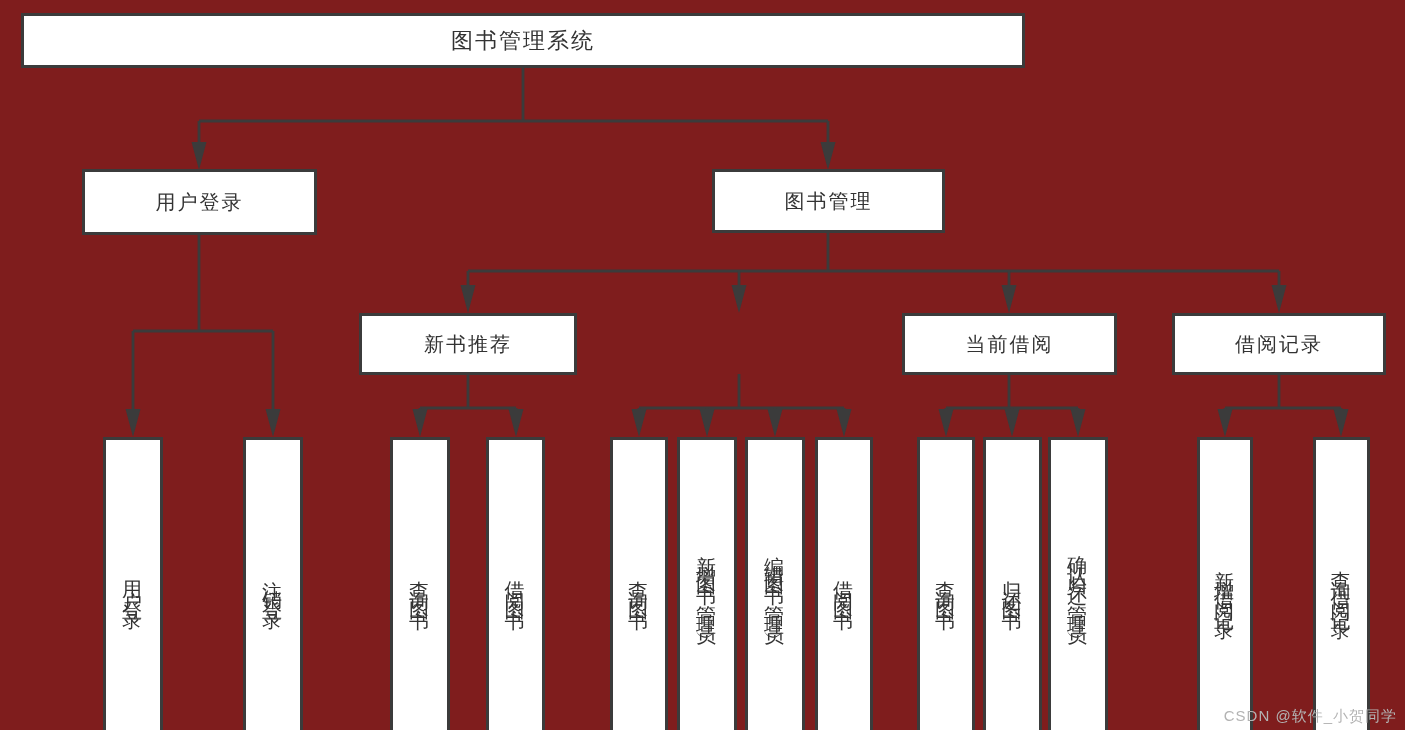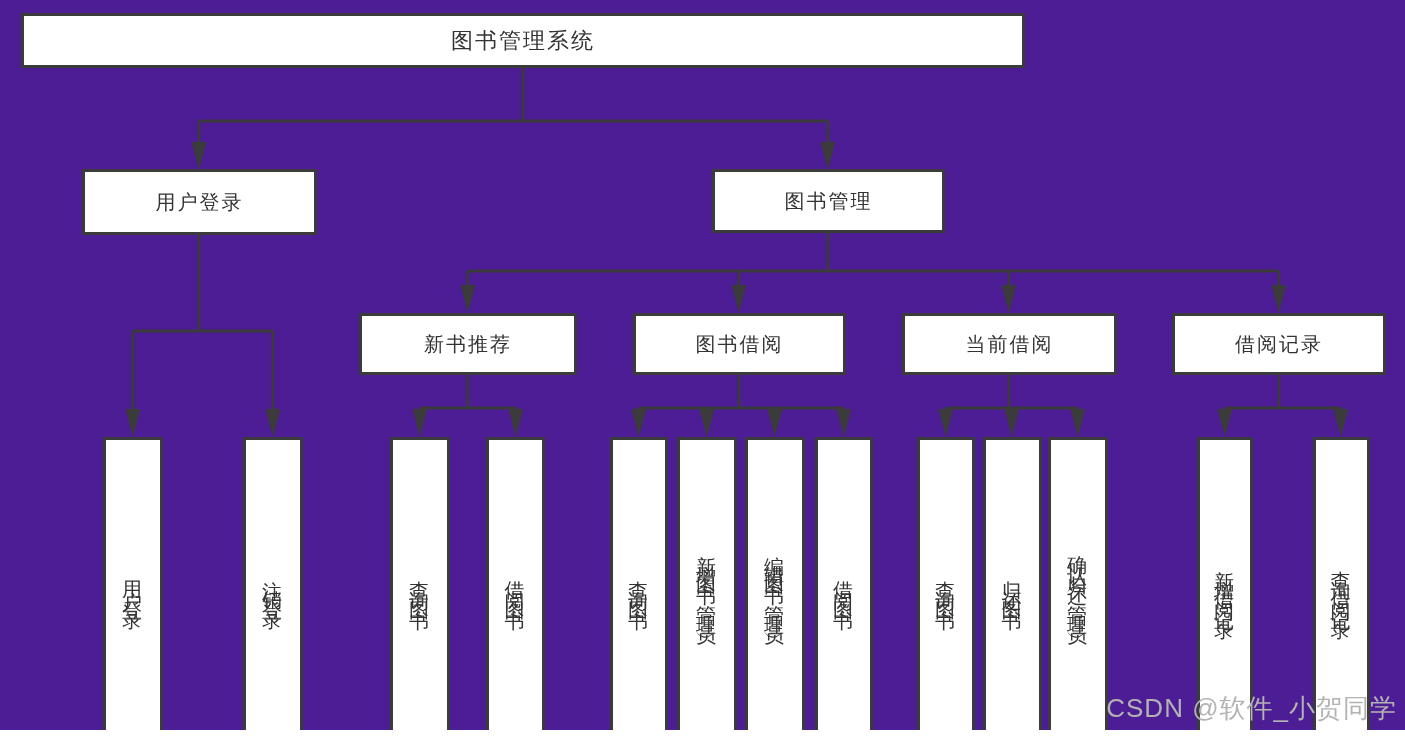--- a/index.html
+++ b/index.html
@@ -1,19 +1,19 @@
 <!DOCTYPE html>
 <html><head>
 <meta charset="utf-8">
 <style>
   html,body{margin:0;padding:0;background:#ffffff;}
   #stage{
     position:relative;
     width:1405px;height:730px;
-    background:#4c1d95;
+    background:#7f1d1d;
     overflow:hidden;
     font-family:"Liberation Sans","DejaVu Sans",sans-serif;
     color:#333333;
   }
   #wires{position:absolute;left:0;top:0;z-index:1;}
   .box{
     position:absolute;
     box-sizing:border-box;
     background:#ffffff;
     border:3px solid #3b3b3b;
@@ -49,21 +49,21 @@
   .lf1{left:103px;width:60px;}  .lf2{left:243px;width:60px;}
   .lf3{left:390px;width:60px;}  .lf4{left:486px;width:59px;}
   .lf5{left:610px;width:58px;}  .lf6{left:677px;width:60px;}
   .lf7{left:745px;width:60px;}  .lf8{left:815px;width:58px;}
   .lf9{left:917px;width:58px;}  .lf10{left:983px;width:59px;}
   .lf11{left:1048px;width:60px;}
   .lf12{left:1197px;width:56px;} .lf13{left:1313px;width:57px;}
   .watermark{
     position:absolute;
     right:8px;bottom:4px;
-    font-size:26px;
+    font-size:15px;
     letter-spacing:1px;
     color:#b3b3b3;
     z-index:3;
     white-space:nowrap;
   }
 </style>
 </head>
 <body>
 
 <div id="stage">
@@ -141,23 +141,20 @@
   <div class="box n-user">
     <span class="hlabel">用户登录</span>
   </div>
   <div class="box n-l3a">
     <span class="hlabel">新书推荐</span>
   </div>
 
   <div class="box n-mgmt">
     <span class="hlabel">图书管理</span>
   </div>
-  <div class="box n-l3b">
-    <span class="hlabel">图书借阅</span>
-  </div>
   <div class="box n-l3d">
     <span class="hlabel">借阅记录</span>
   </div>
   <div class="box n-l3c">
     <span class="hlabel">当前借阅</span>
   </div>
 
   <div class="box leaf lf1">
     <span class="vlabel">用户登录</span>
   </div>

